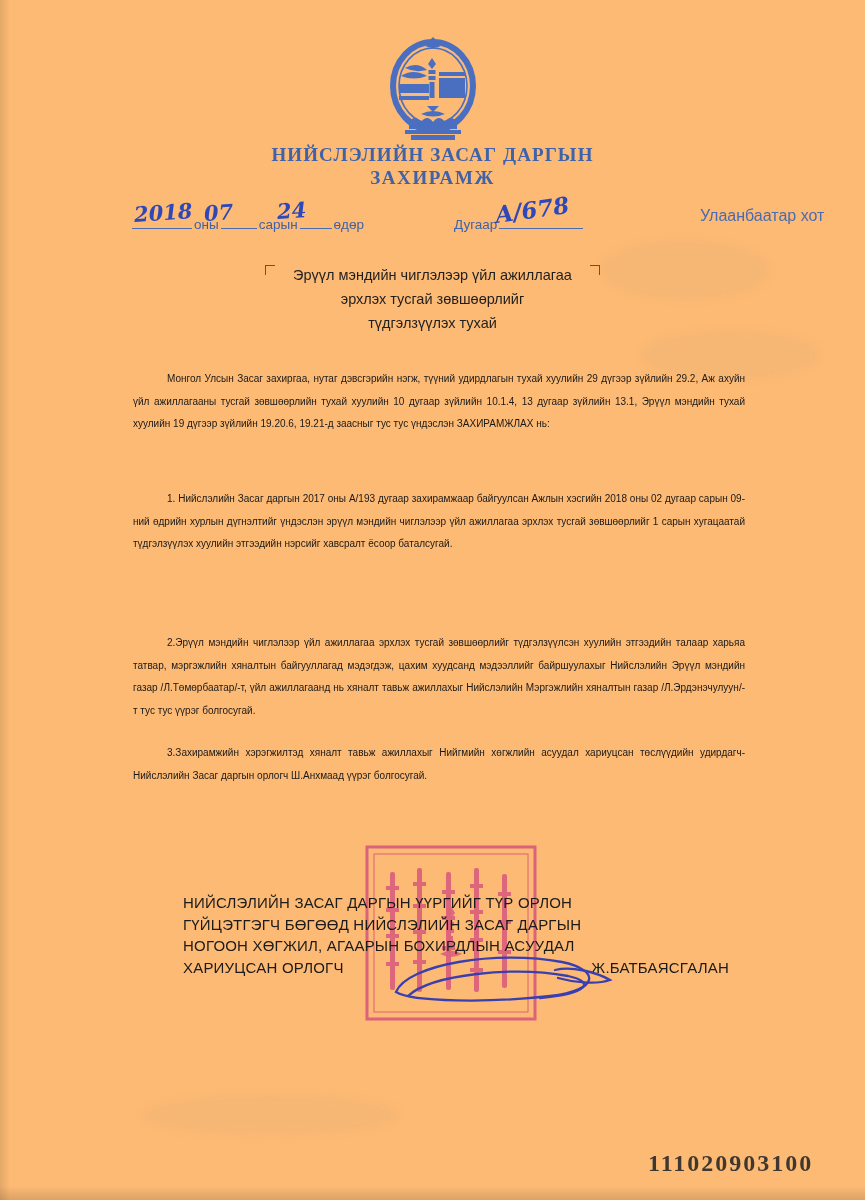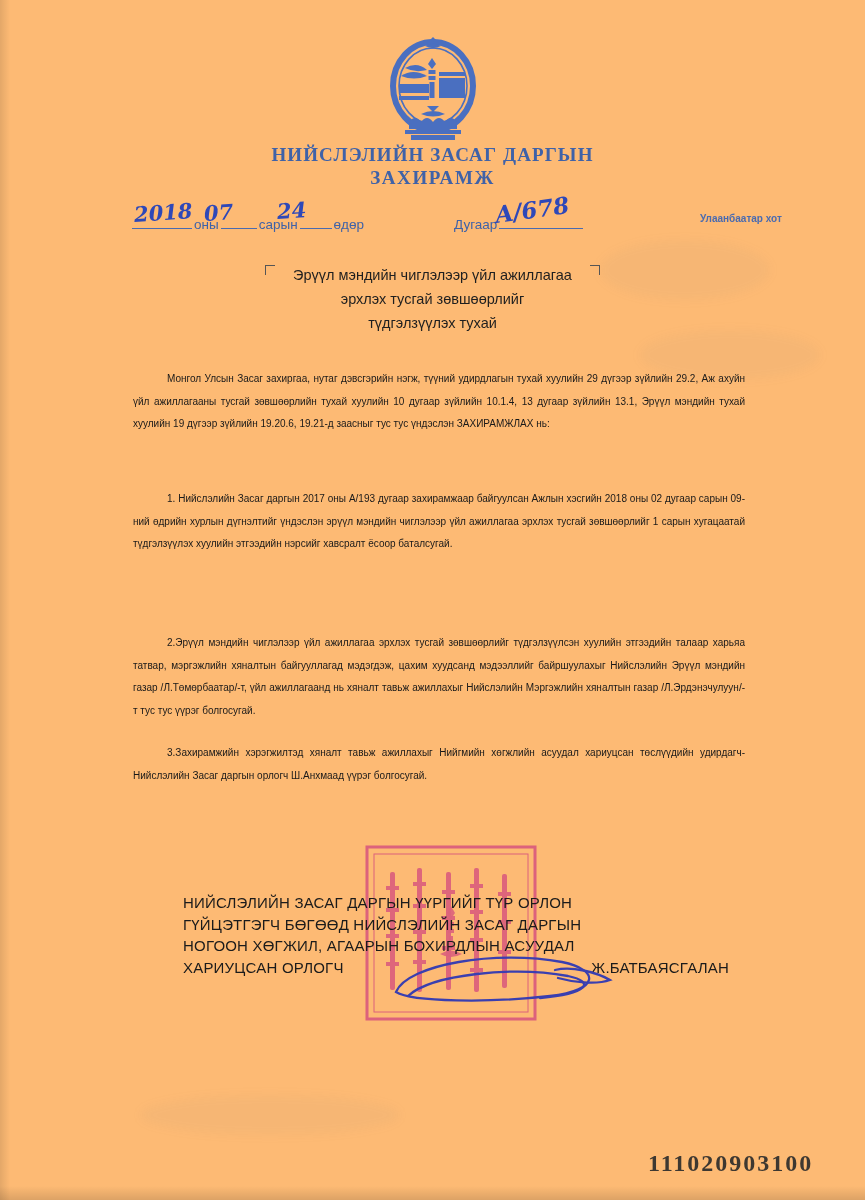--- a/index.html
+++ b/index.html
@@ -87,25 +87,24 @@
     position: absolute;
     left: 452px;
     top: 7px;
     display: flex;
     align-items: baseline;
     white-space: nowrap;
   }
   .city {
     position: absolute;
     left: 700px;
-    top: 7px;
-    font-size: 10px;
+    top: 1px;
+    font-size: 16px;
     color: #4a6bb0;
     white-space: nowrap;
-    font-weight: bold;
   }
   .blank {
     display: inline-block;
     border-bottom: 1px solid #4a6bb0;
     height: 15px;
     vertical-align: baseline;
   }
   .w-year  { width: 60px; }
   .w-month { width: 36px; }
   .w-day   { width: 32px; }

